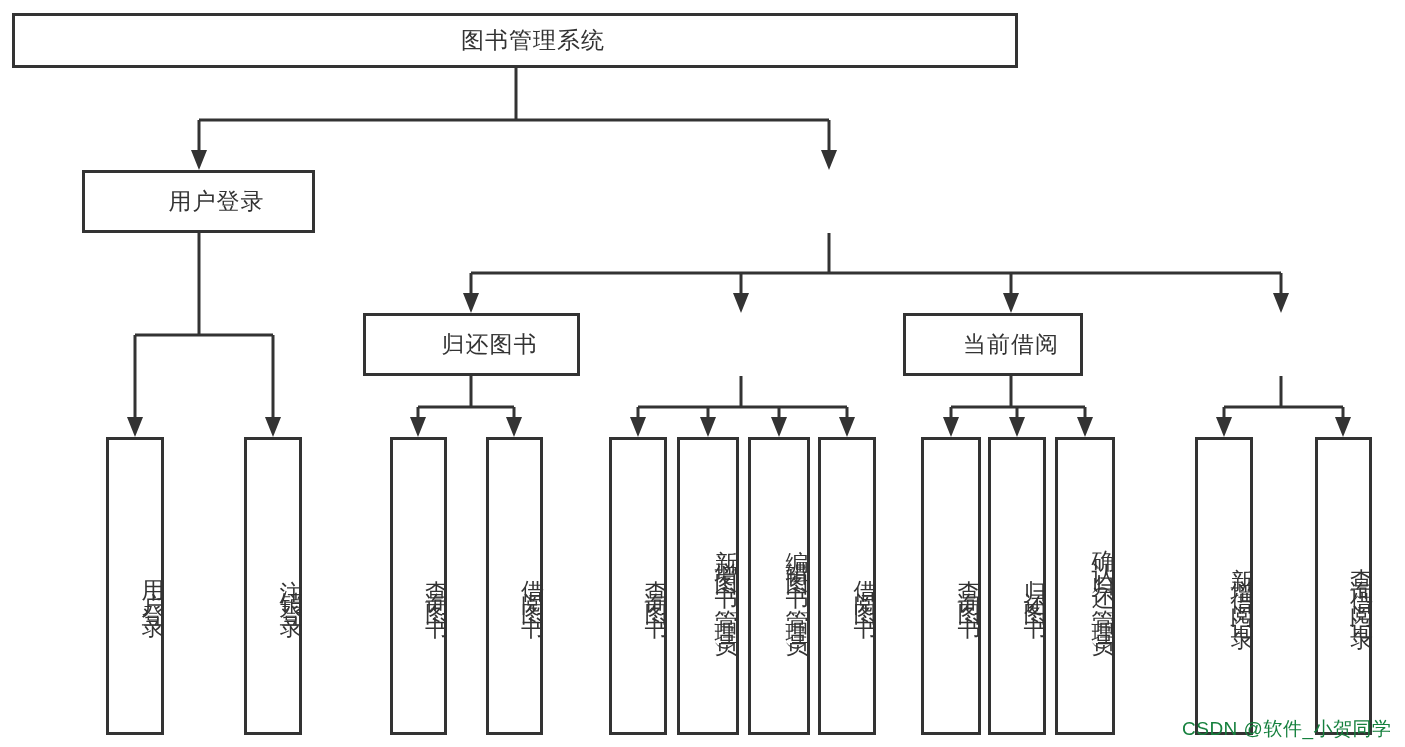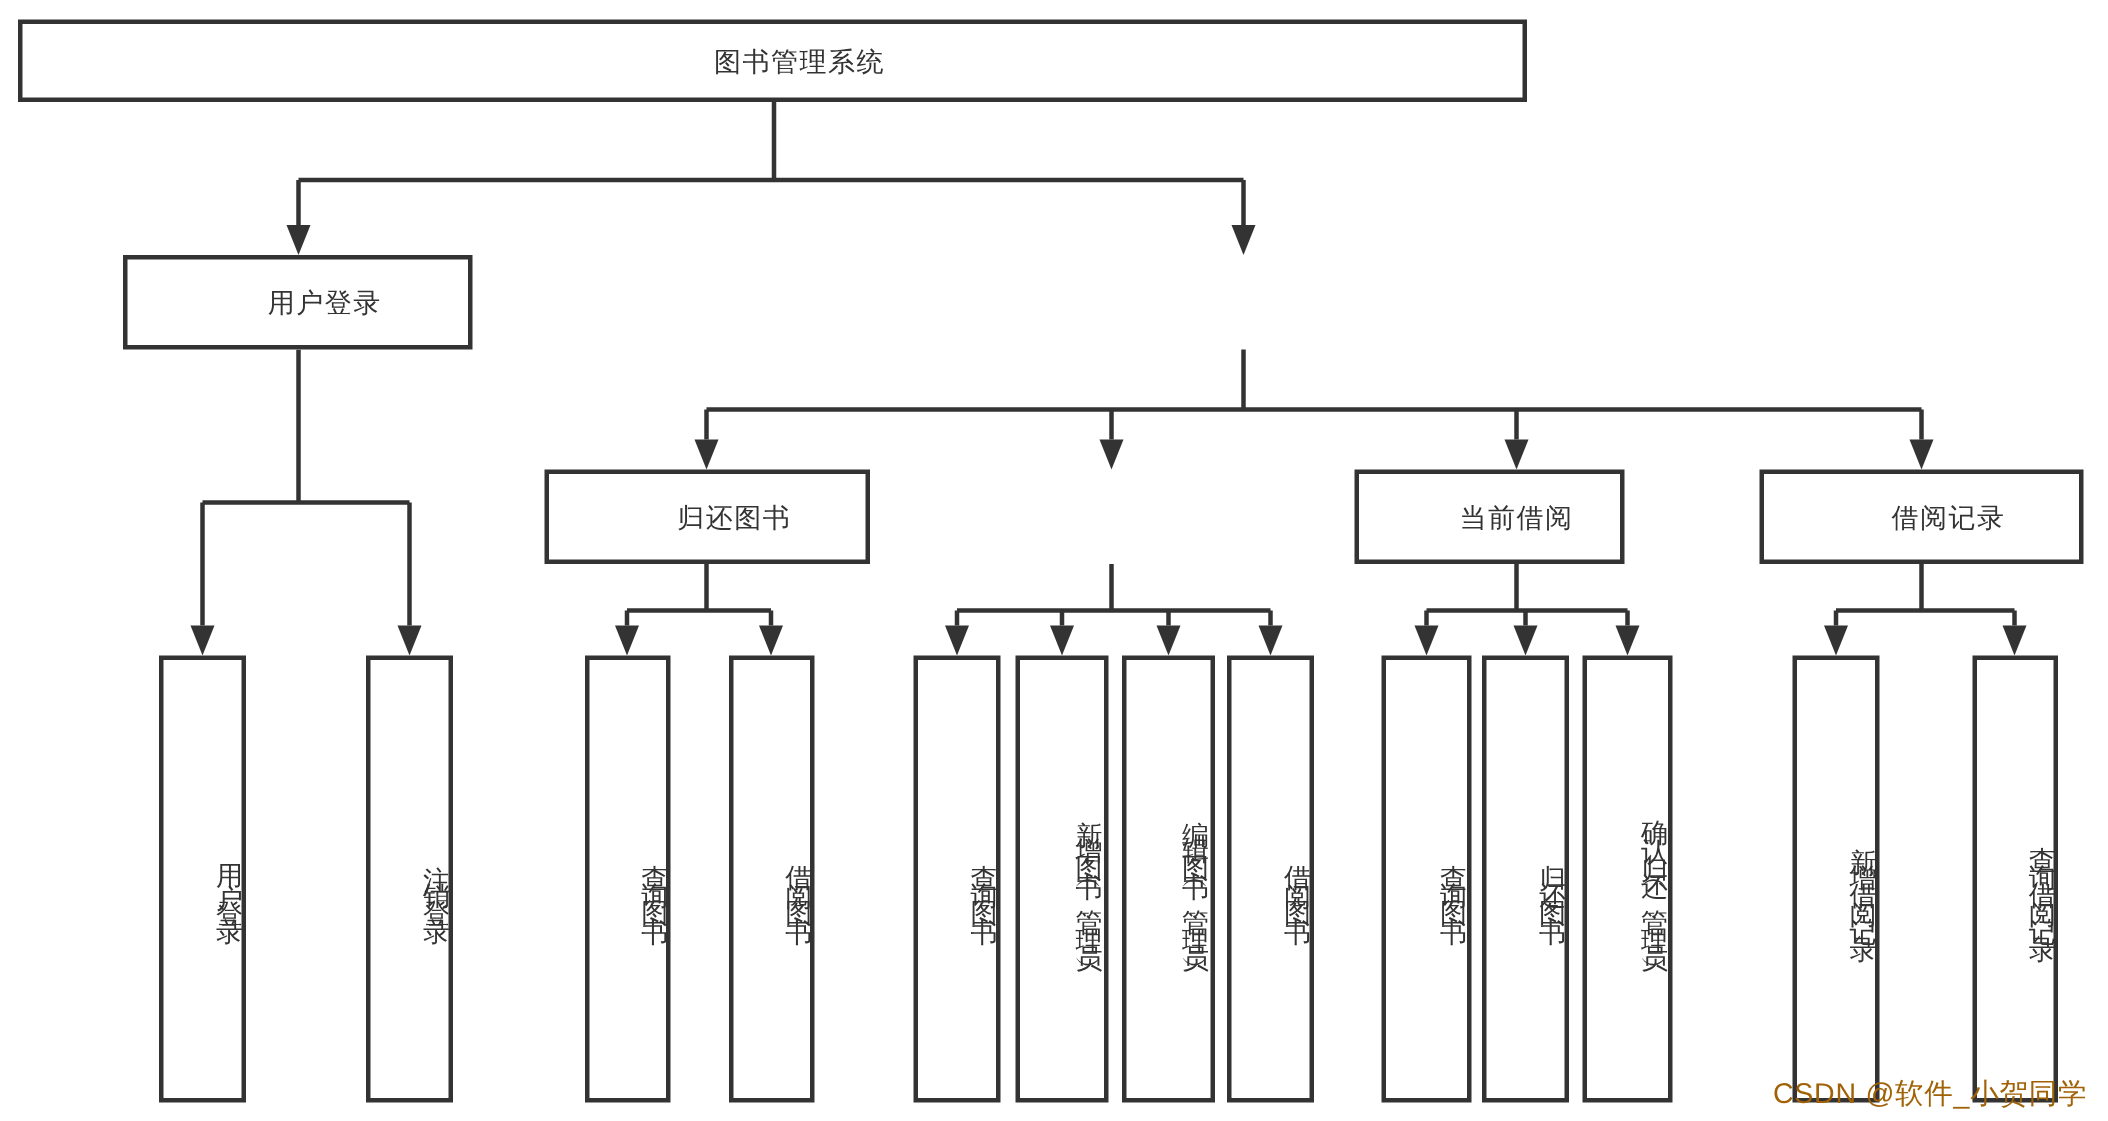--- a/index.html
+++ b/index.html
@@ -23,41 +23,41 @@
   }
   .box {
     position: absolute;
     box-sizing: border-box;
     border: 3px solid #333333;
     background: #ffffff;
     display: flex;
     align-items: center;
     justify-content: center;
     color: #333333;
-    font-size: 18px;
+    font-size: 23px;
     line-height: 1;
     text-align: center;
     padding-left: 36px;
   }
   .box.h span {
     letter-spacing: 1px;
     white-space: nowrap;
   }
   .box.v span {
     writing-mode: vertical-rl;
     text-orientation: mixed;
     letter-spacing: 12px;
     white-space: nowrap;
   }
   .watermark {
     position: absolute;
     left: 1182px;
     top: 716px;
     font-size: 19px;
-    color: #a16207;
+    color: #15803d;
     letter-spacing: 0.5px;
     white-space: nowrap;
     z-index: 5;
   }
 </style>
 </head>
 <body>
 
 <div class="stage">
 
@@ -138,23 +138,20 @@
   <div class="box h" style="left:82px;top:170px;width:233px;height:63px">
     <span>用户登录</span>
   </div>
 
   <div class="box h" style="left:363px;top:313px;width:217px;height:63px">
     <span>归还图书</span>
   </div>
   <div class="box h" style="left:903px;top:313px;width:180px;height:63px">
     <span>当前借阅</span>
   </div>
-  <div class="box h" style="left:1173px;top:313px;width:216px;height:63px">
-    <span>借阅记录</span>
-  </div>
 
   <div class="box v" style="left:106px;top:437px;width:58px;height:298px">
     <span>用户登录</span>
   </div>
   <div class="box v" style="left:244px;top:437px;width:58px;height:298px">
     <span>注销登录</span>
   </div>
 
   <div class="box v" style="left:390px;top:437px;width:57px;height:298px">
     <span>查询图书</span>

